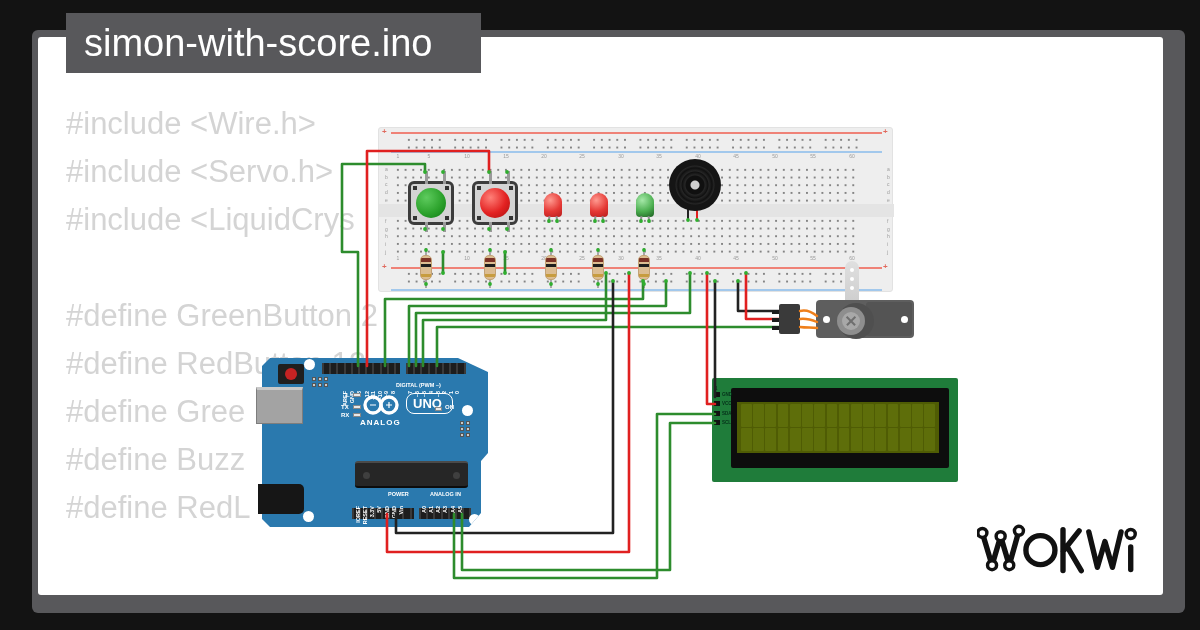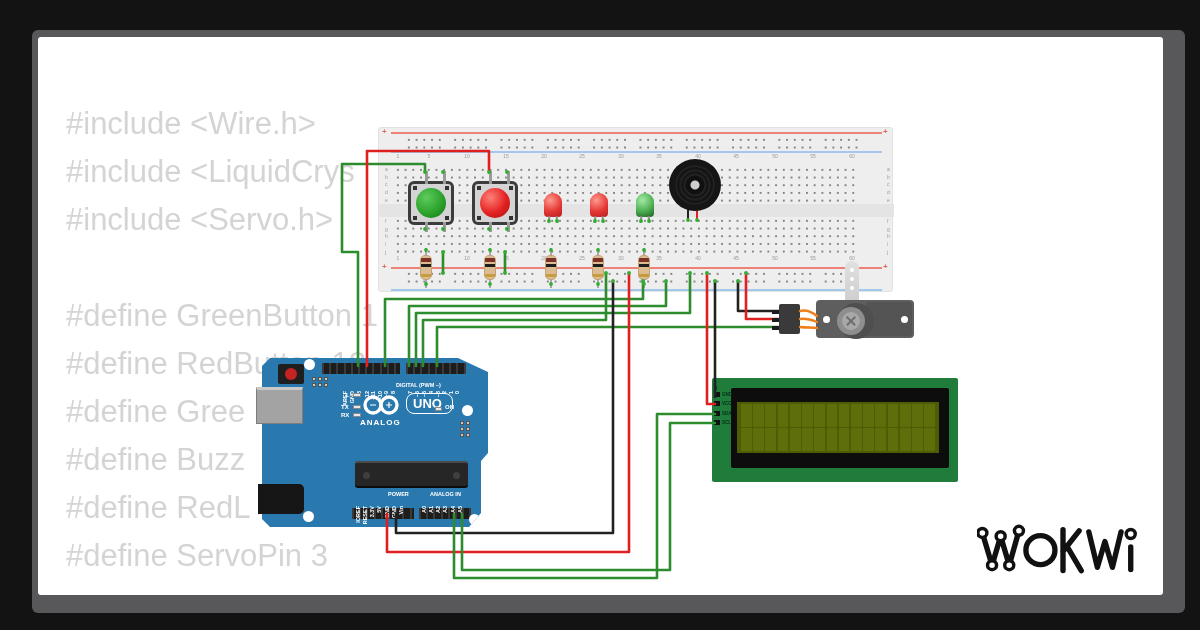--- a/index.html
+++ b/index.html
@@ -110,33 +110,35 @@
   .logo{position:absolute;left:977px;top:520px;z-index:4;}
   .sr{position:absolute;width:1px;height:1px;overflow:hidden;clip-path:inset(50%);}
 </style>
 </head>
 <body>
 
 <div class="stage">
   <div class="panel"></div>
   <div class="canvas"></div>
 
+  <div class="titlebar">
+    <span>simon-with-score.ino</span>
+  </div>
 
   <div class="code">
 
   <div class="code-line">#include &lt;Wire.h&gt;</div>
+      <div class="code-line">#include &lt;Servo.h&gt;</div>
       <div class="code-line">#include &lt;LiquidCrys</div>
-      <div class="code-line">#include &lt;Servo.h&gt;</div>
       <div class="code-line"></div>
-      <div class="code-line">#define GreenButton 1</div>
+      <div class="code-line">#define GreenButton 2</div>
       <div class="code-line">#define RedButton 12</div>
       <div class="code-line">#define Gree</div>
       <div class="code-line">#define Buzz</div>
       <div class="code-line">#define RedL</div>
-      <div class="code-line">#define ServoPin 3</div>
     </div>
 
   <div class="breadboard">
     <div class="bb-line bb-red" style="top:4px"></div>
     <div class="bb-line bb-blue" style="top:23px"></div>
     <div class="bb-line bb-red" style="top:139px"></div>
     <div class="bb-line bb-blue" style="top:161px"></div>
     <div class="rail-holes" style="top:8px"></div>
     <div class="rail-holes" style="top:142px"></div>
     <div class="channel"></div>

